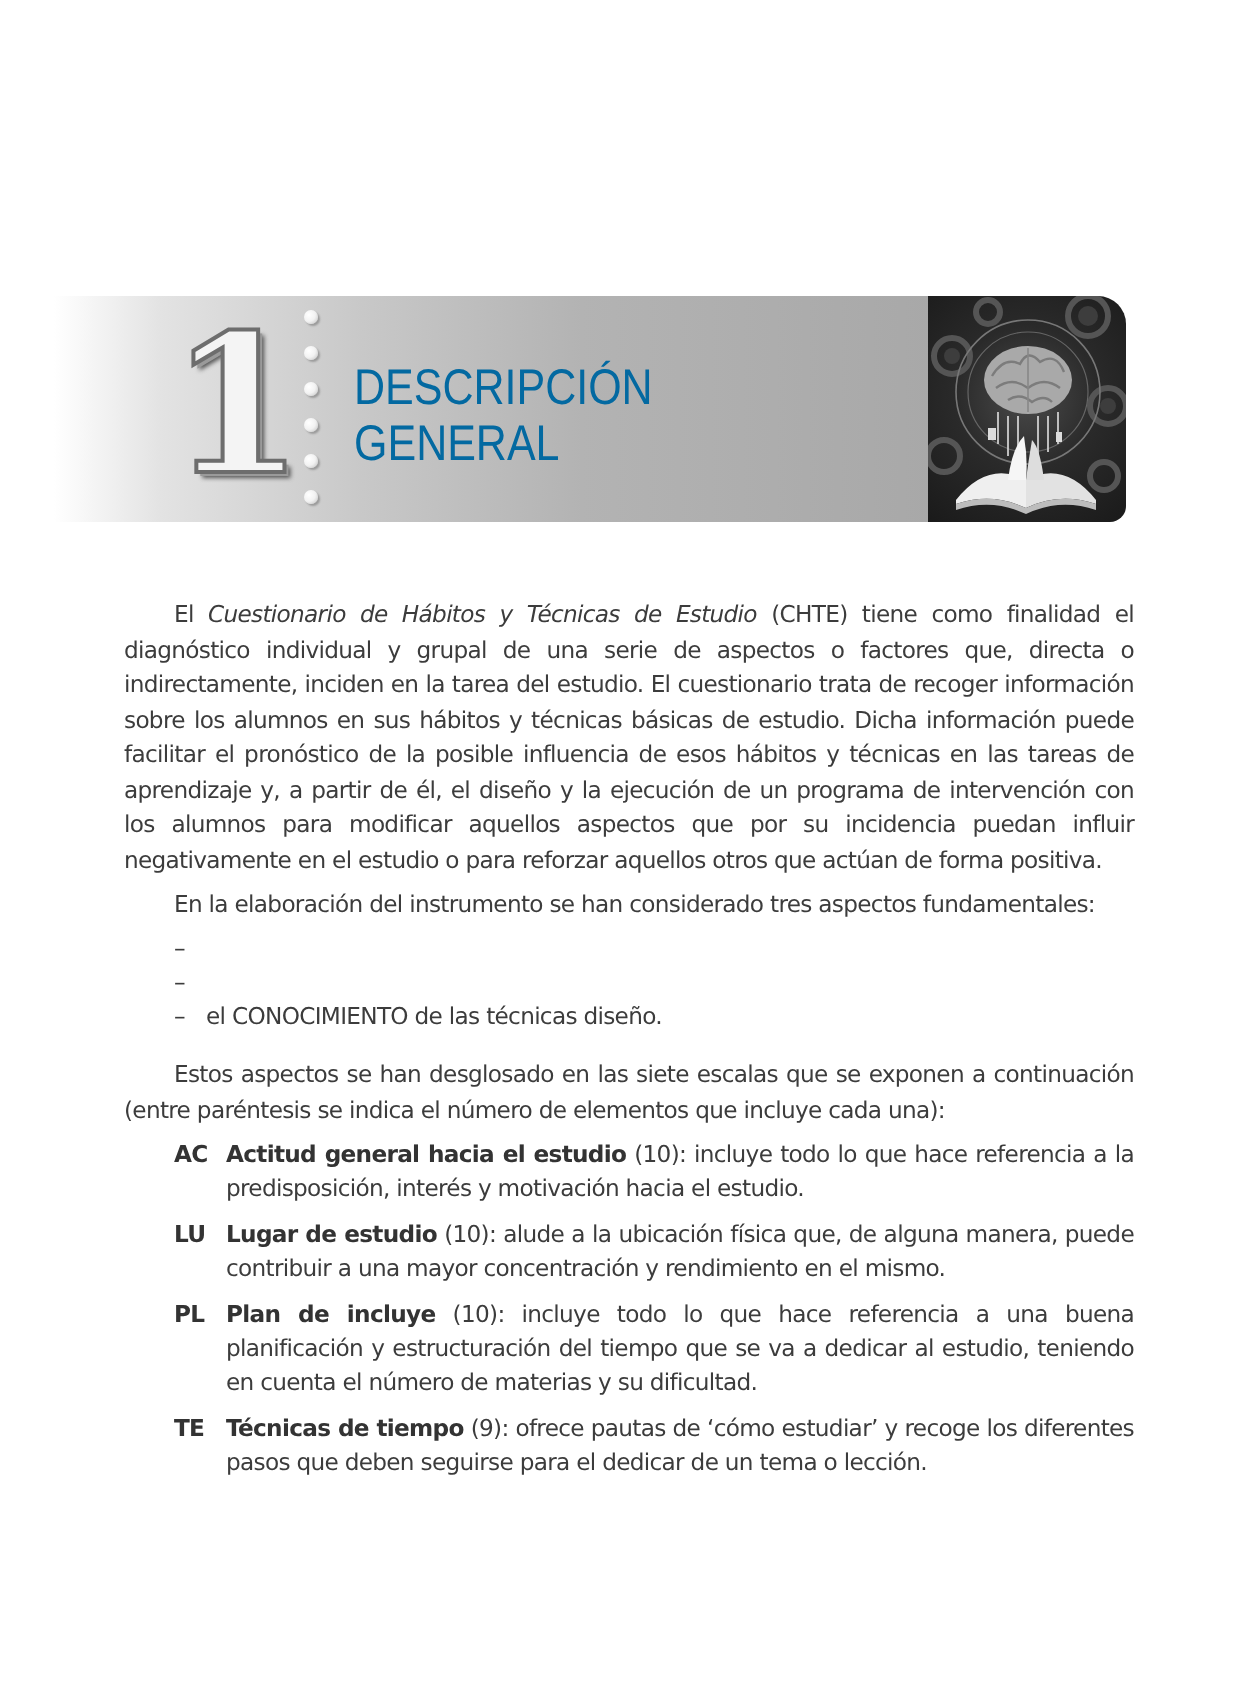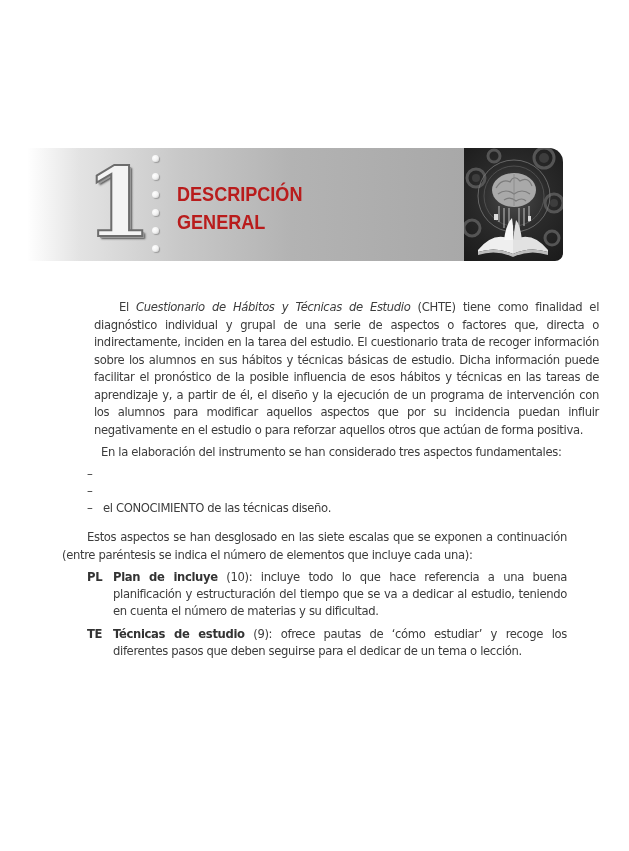--- a/index.html
+++ b/index.html
@@ -19,39 +19,39 @@
     text-shadow: 2px 2px 0 #9a9a9a, 3px 3px 2px #555;
   }
   .dots { position: absolute; left: 152px; top: 155px; width: 8px; height: 100px; }
   .dot {
     position: absolute; left: 0; width: 7px; height: 7px; border-radius: 50%;
     background: radial-gradient(circle at 35% 35%, #ffffff 0%, #f2f2f2 50%, #bdbdbd 100%);
     box-shadow: 1px 1px 1px rgba(0,0,0,0.25);
   }
   .chapter-title {
     position: absolute; left: 177px; top: 180px;
-    font-family: "Liberation Sans", sans-serif; font-weight: bold; font-size: 21px;
-    line-height: 28px; color: #b91c1c; letter-spacing: 0px;
+    font-family: "Liberation Sans", sans-serif; font-weight: normal; font-size: 25px;
+    line-height: 28px; color: #0369a1; letter-spacing: 0px;
   }
   .chapter-title div { white-space: nowrap; transform: scaleX(0.86); transform-origin: left center; }
   .banner-image {
     position: absolute; left: 464px; top: 148px; width: 99px; height: 113px;
     background: radial-gradient(circle at 50% 45%, #4a4a4a 0%, #2a2a2a 45%, #1a1a1a 100%);
     border-top-right-radius: 14px; border-bottom-right-radius: 8px; overflow: hidden;
   }
   .banner-image svg { position: absolute; left: 0; top: 0; }
 
   .text {
     position: absolute; left: 62px; width: 505px;
     font-family: "DejaVu Sans", sans-serif; font-size: 11.6px; line-height: 17.5px;
     color: #3c3c3c; text-align: justify; letter-spacing: -0.35px;
   }
   .text .indent { display: inline-block; width: 25px; }
-  .para1 { top: 299px; margin-left: 32px; }
-  .para2 { top: 444px; left: 87px; width: 480px; margin-left: 14px; }
+  .para1 { top: 299px; }
+  .para2 { top: 444px; left: 87px; width: 480px; }
   .list { position: absolute; left: 87px; top: 466px; width: 480px; font-size: 11.6px; line-height: 17px; color: #3c3c3c; letter-spacing: -0.35px; }
   .list-item { position: relative; padding-left: 16px; height: 17px; white-space: nowrap; }
   .list-item .dash { position: absolute; left: 0; top: 0; }
   .para3 { top: 529px; }
   .scales { position: absolute; left: 87px; top: 569px; width: 480px; }
   .scale {
     position: relative; padding-left: 26px; margin-bottom: 6px;
     font-family: "DejaVu Sans", sans-serif; font-size: 11.6px; line-height: 17px;
     color: #3c3c3c; text-align: justify; letter-spacing: -0.35px;
   }
@@ -141,22 +141,32 @@
     <span>el CONOCIMIENTO de las técnicas diseño.</span>
   </div>
 </div>
 
 <div class="text para3">
   <span class="indent"></span><span>Estos aspectos se han desglosado en las siete escalas que se exponen a continuación (entre paréntesis se indica el número de elementos que incluye cada una):</span>
 </div>
 
 <div class="scales">
   <div class="scale">
+    <span class="code">AC</span>
+    <span class="name">Actitud general hacia el estudio</span>
+    <span>(10)</span><span>: incluye todo lo que hace referencia a la predisposición, interés y motivación hacia el estudio.</span>
+  </div>
+  <div class="scale">
+    <span class="code">LU</span>
+    <span class="name">Lugar de estudio</span>
+    <span>(10)</span><span>: alude a la ubicación física que, de alguna manera, puede contribuir a una mayor concentración y rendimiento en el mismo.</span>
+  </div>
+  <div class="scale">
     <span class="code">PL</span>
     <span class="name">Plan de incluye</span>
     <span>(10)</span><span>: incluye todo lo que hace referencia a una buena planificación y estructuración del tiempo que se va a dedicar al estudio, teniendo en cuenta el número de materias y su dificultad.</span>
   </div>
   <div class="scale">
     <span class="code">TE</span>
-    <span class="name">Técnicas de estudio</span>
+    <span class="name">Técnicas de tiempo</span>
     <span>(9)</span><span>: ofrece pautas de ‘cómo estudiar’ y recoge los diferentes pasos que deben seguirse para el dedicar de un tema o lección.</span>
   </div>
 </div>
 
 </body></html>

